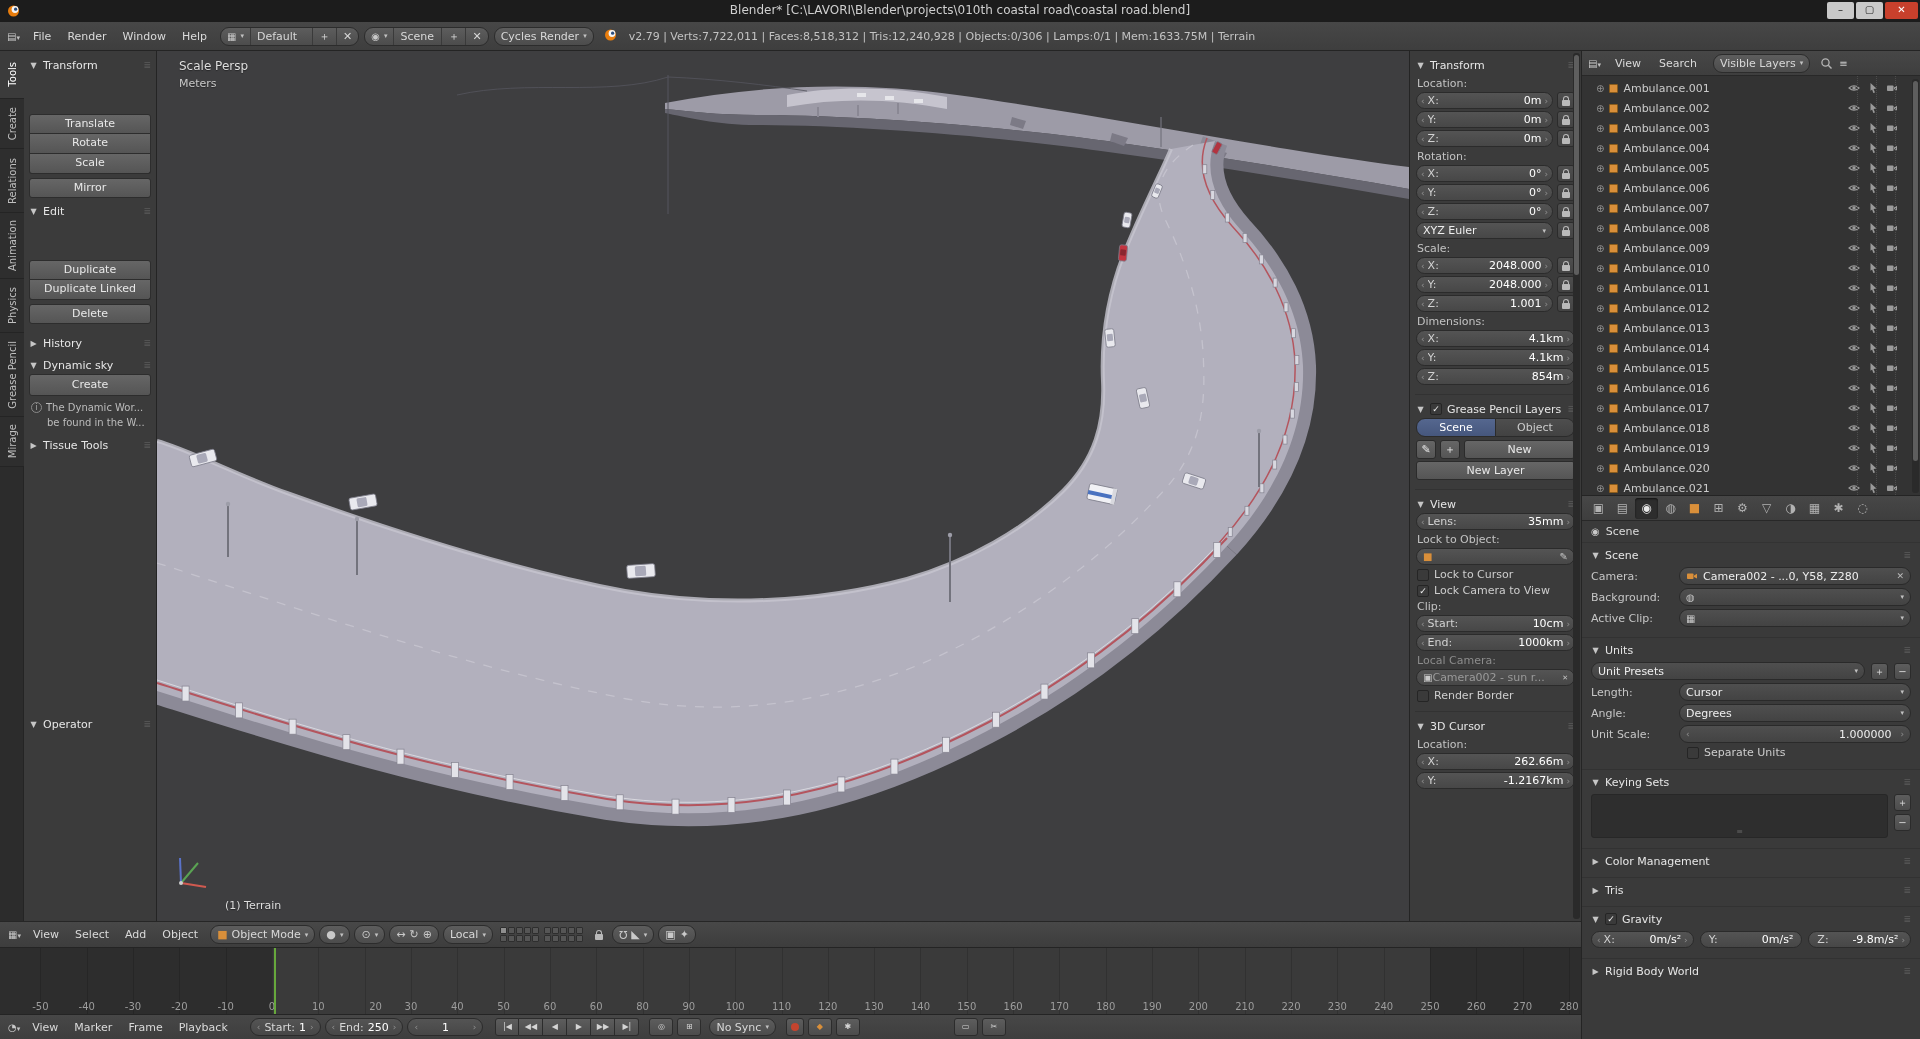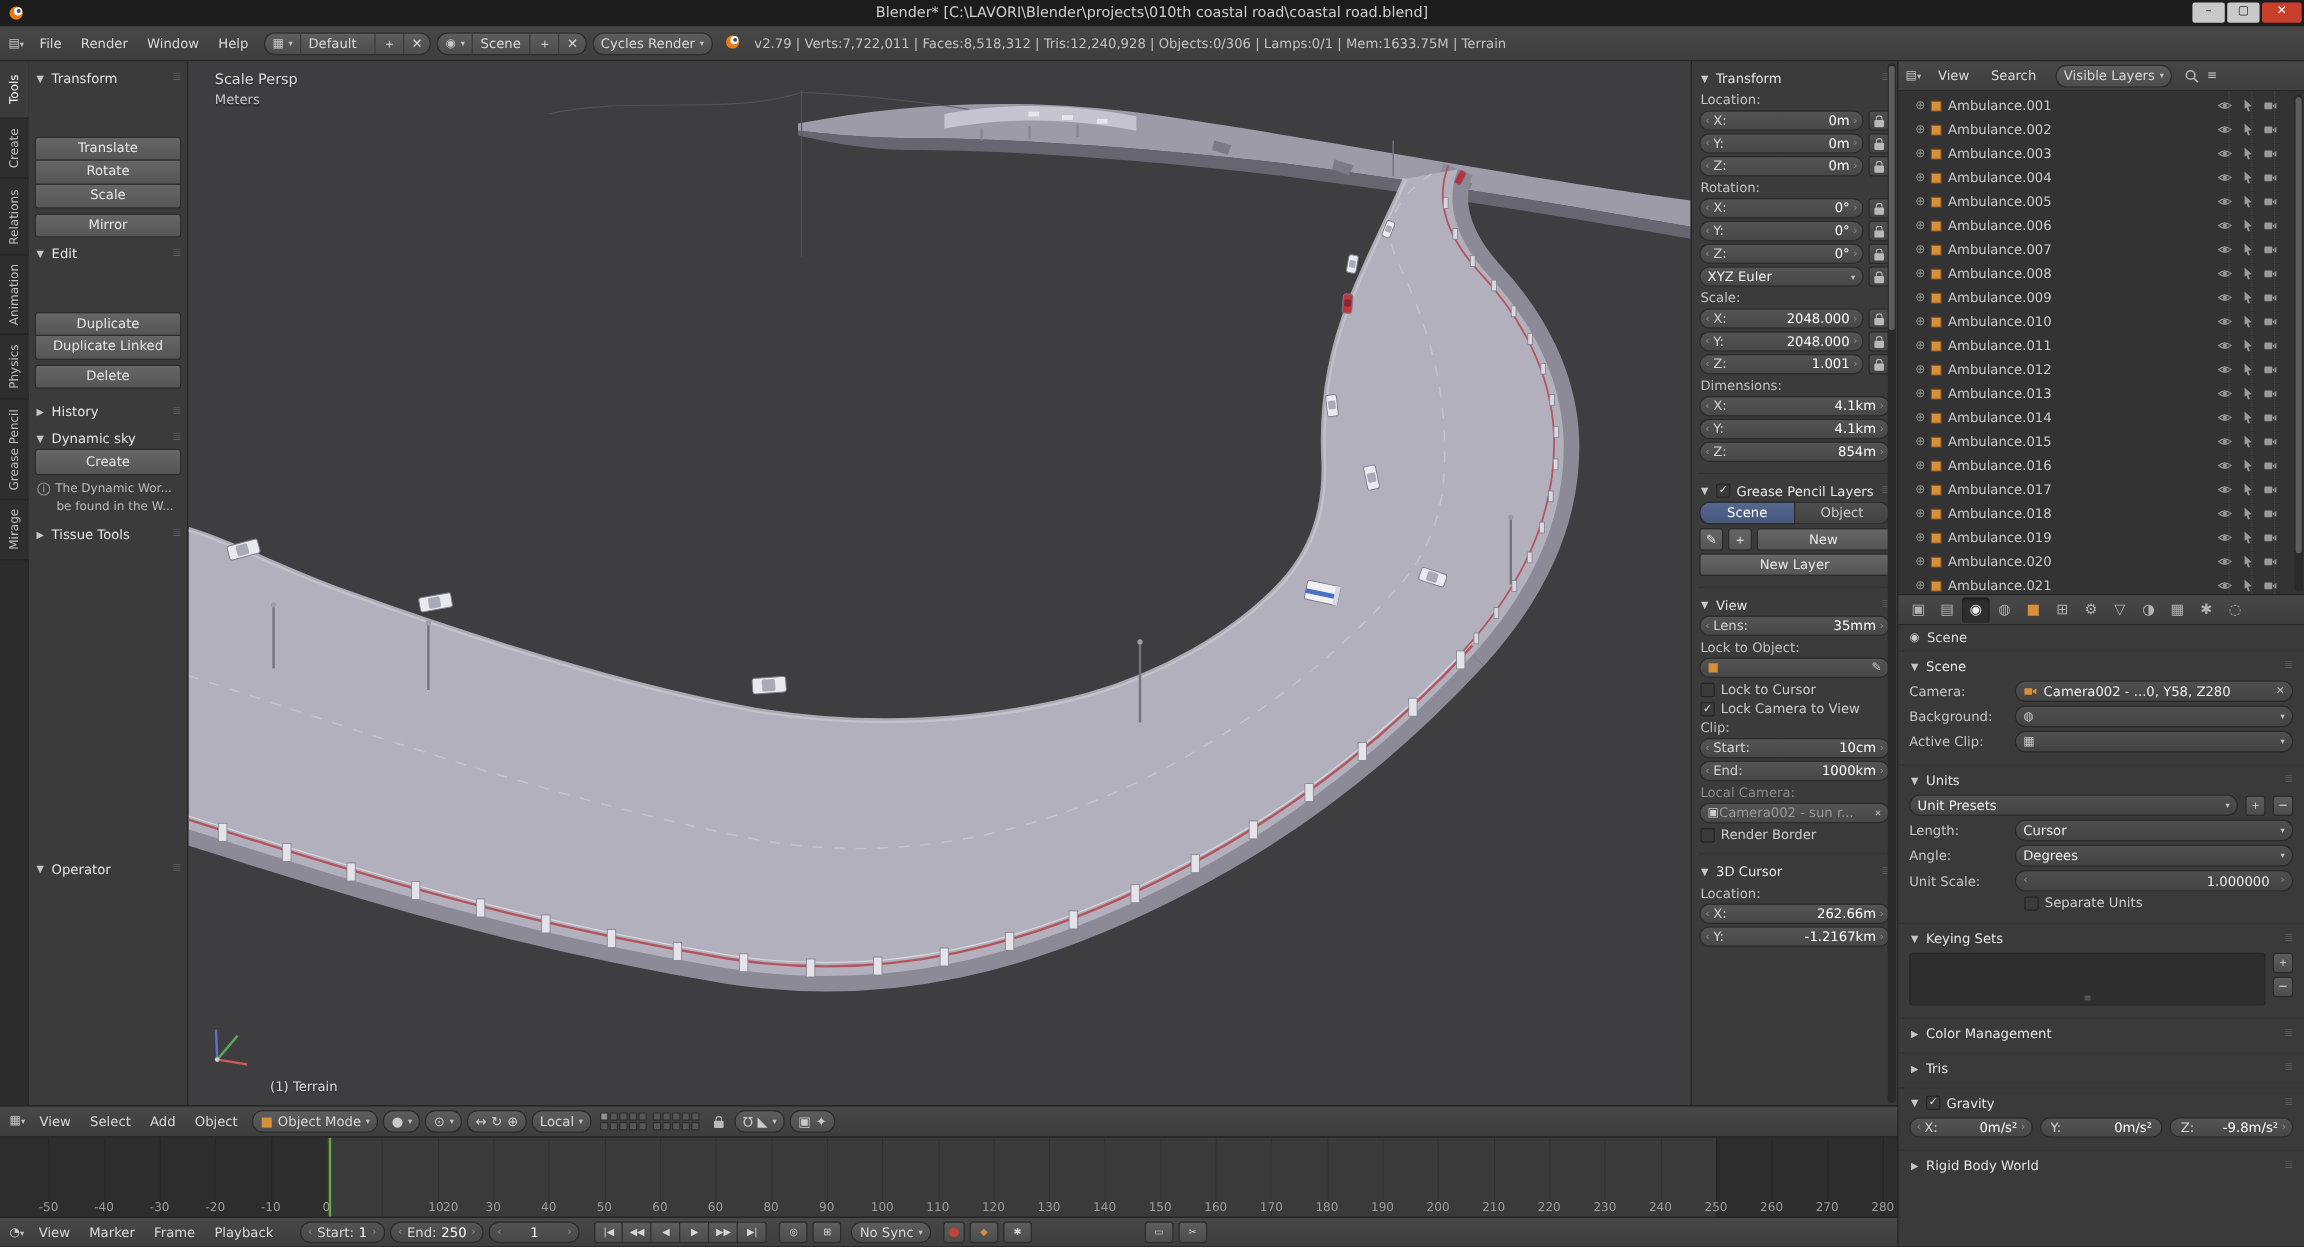--- a/index.html
+++ b/index.html
@@ -1362,21 +1362,21 @@
         <span class="tl-tick" style="left: 86.72px;">-40</span>
         <div class="tl-grid" style="left: 133.04px;"></div>
         <span class="tl-tick" style="left: 133.04px;">-30</span>
         <div class="tl-grid" style="left: 179.36px;"></div>
         <span class="tl-tick" style="left: 179.36px;">-20</span>
         <div class="tl-grid" style="left: 225.68px;"></div>
         <span class="tl-tick" style="left: 225.68px;">-10</span>
         <div class="tl-grid" style="left: 272px;"></div>
         <span class="tl-tick" style="left: 272px;">0</span>
         <div class="tl-grid" style="left: 318.32px;"></div>
-        <span class="tl-tick" style="left: 318.32px; margin-left: 45px;">10</span>
+        <span class="tl-tick" style="left: 318.32px;">10</span>
         <div class="tl-grid" style="left: 364.64px;"></div>
         <span class="tl-tick" style="left: 364.64px; margin-left: 11px;">20</span>
         <div class="tl-grid" style="left: 410.96px;"></div>
         <span class="tl-tick" style="left: 410.96px;">30</span>
         <div class="tl-grid" style="left: 457.28px;"></div>
         <span class="tl-tick" style="left: 457.28px;">40</span>
         <div class="tl-grid" style="left: 503.6px;"></div>
         <span class="tl-tick" style="left: 503.6px;">50</span>
         <div class="tl-grid" style="left: 549.92px;"></div>
         <span class="tl-tick" style="left: 549.92px;">60</span>

